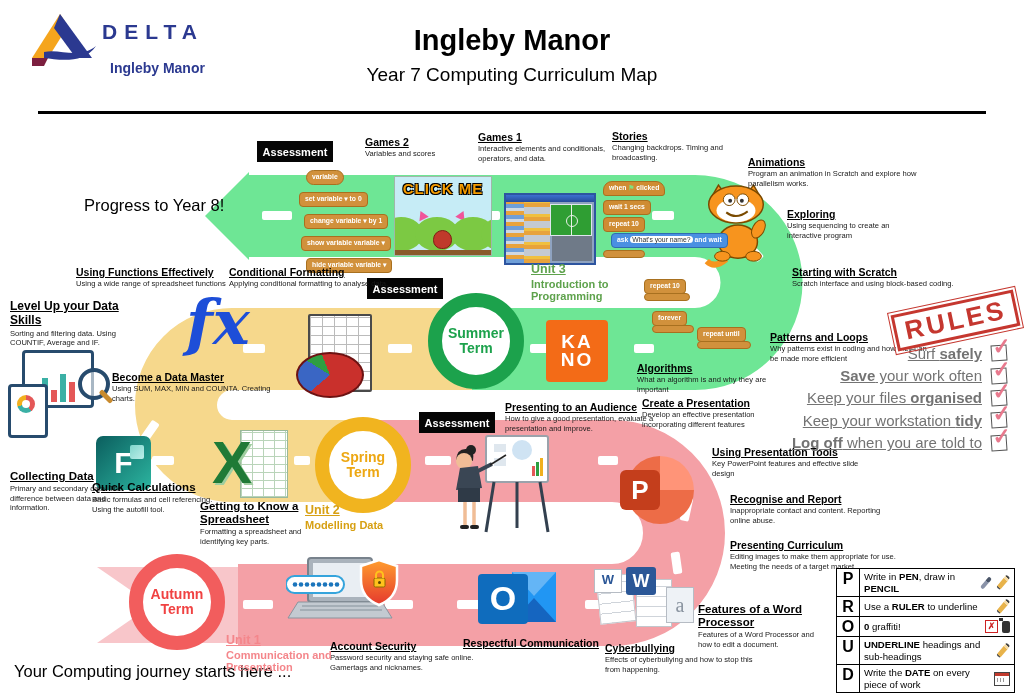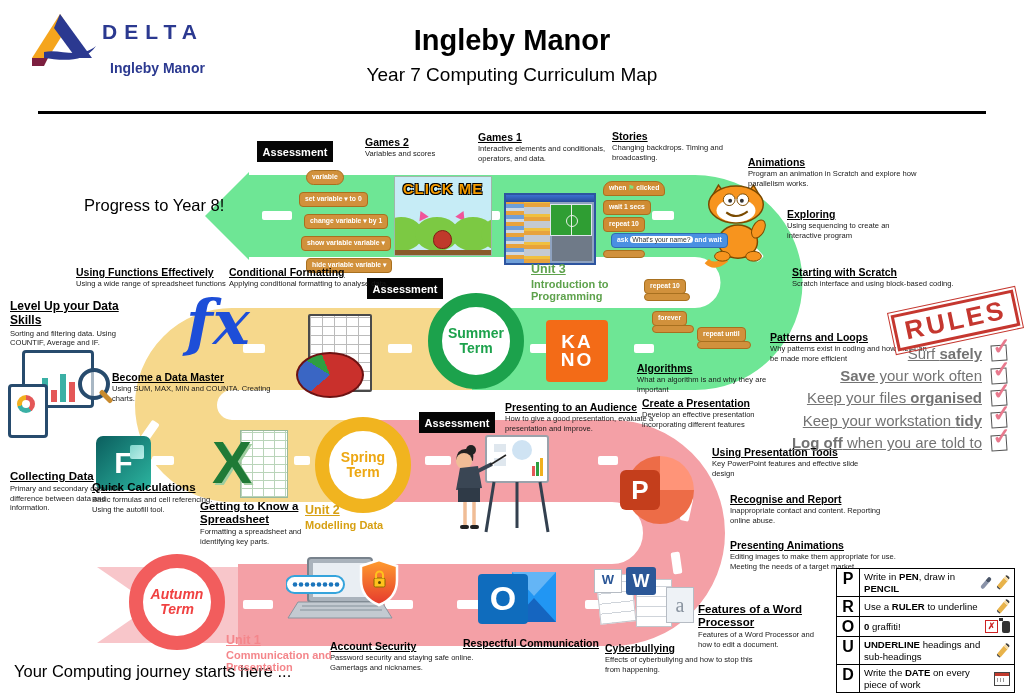--- a/index.html
+++ b/index.html
@@ -18,21 +18,21 @@
 
   
   #roads{position:absolute;left:0;top:0;z-index:0;}
 
   
   .term-circle{position:absolute;width:68px;height:68px;border-radius:50%;background:#fff;
     display:flex;flex-direction:column;align-items:center;justify-content:center;z-index:5;
     font-weight:bold;font-size:14px;line-height:1.1;text-align:center;}
   .term-summer{left:428px;top:293px;border:14px solid #1ca24c;color:#1ca24c;}
   .term-spring{left:315px;top:417px;border:14px solid #f1b41f;color:#eda712;}
-  .term-autumn{left:129px;top:554px;border:14px solid #f25d5d;color:#f04242;font-style:italic;}
+  .term-autumn{left:129px;top:554px;border:14px solid #f25d5d;color:#f04242;}
 
   
   .assessment{position:absolute;width:76px;height:21px;background:#050505;color:#fff;font-weight:bold;
     font-size:11px;display:flex;align-items:center;justify-content:center;z-index:6;}
 
   
   .topic{position:absolute;z-index:6;}
   .topic h4{margin:0;font-size:10.5px;font-weight:bold;color:#000;text-decoration:underline;line-height:1.15;}
   .topic p{margin:1px 0 0;font-size:7.6px;color:#1a1a1a;line-height:1.25;}
   .unit{position:absolute;z-index:6;}
@@ -338,21 +338,21 @@
     </div>
   <div class="topic" style="left:712px;top:446px;width:168px">
     <h4>Using Presentation Tools</h4>
     <p>Key PowerPoint features and effective slide design</p>
     </div>
   <div class="topic" style="left:730px;top:493px;width:172px">
     <h4>Recognise and Report</h4>
     <p>Inappropriate contact and content. Reporting online abuse.</p>
     </div>
   <div class="topic" style="left:730px;top:539px;width:178px">
-    <h4>Presenting Animations</h4>
+    <h4>Presenting Curriculum</h4>
     <p>Editing images to make them appropriate for use. Meeting the needs of a target market.</p>
     </div>
   <div class="topic" style="left:330px;top:640px;width:178px">
     <h4>Account Security</h4>
     <p>Password security and staying safe online. Gamertags and nicknames.</p>
     </div>
   <div class="topic" style="left:463px;top:637px;width:182px">
     <h4>Respectful Communication</h4>
     </div>
   <div class="topic" style="left:605px;top:642px;width:148px">

